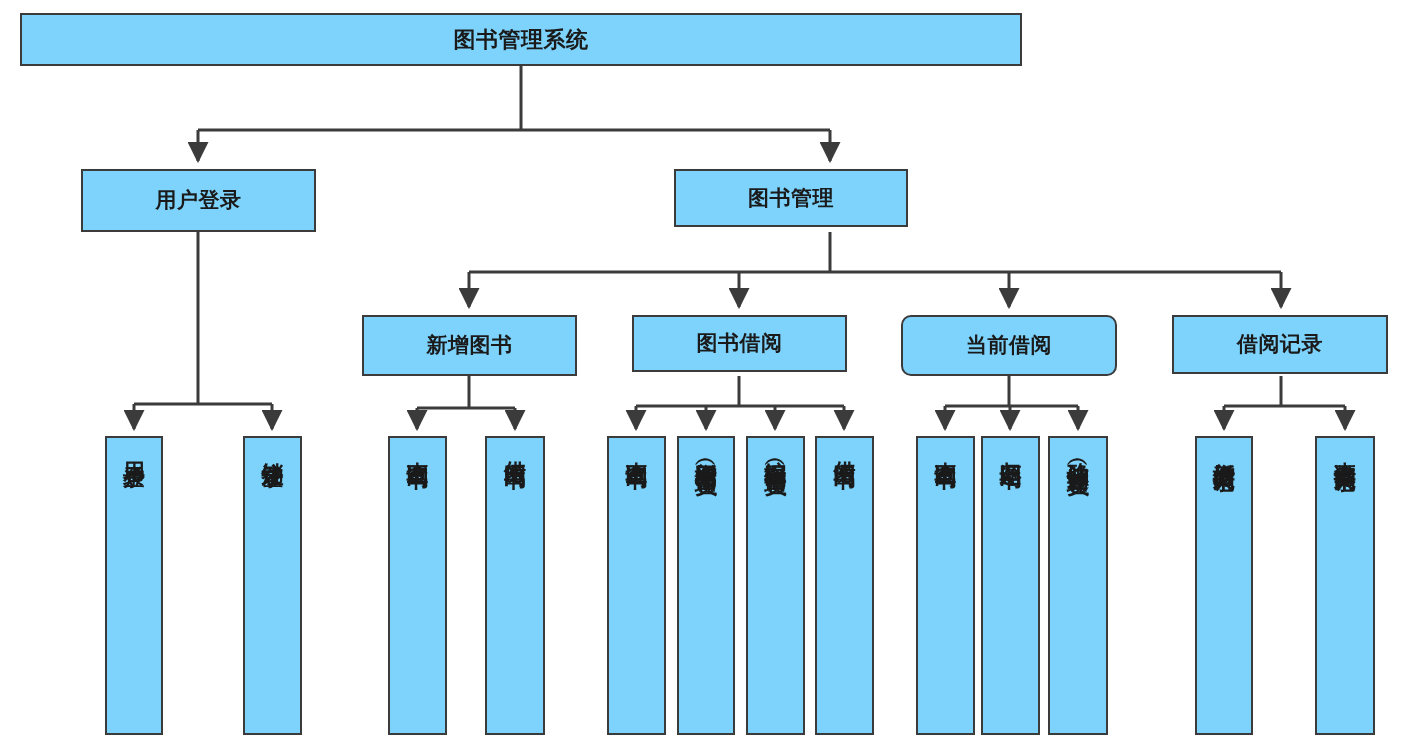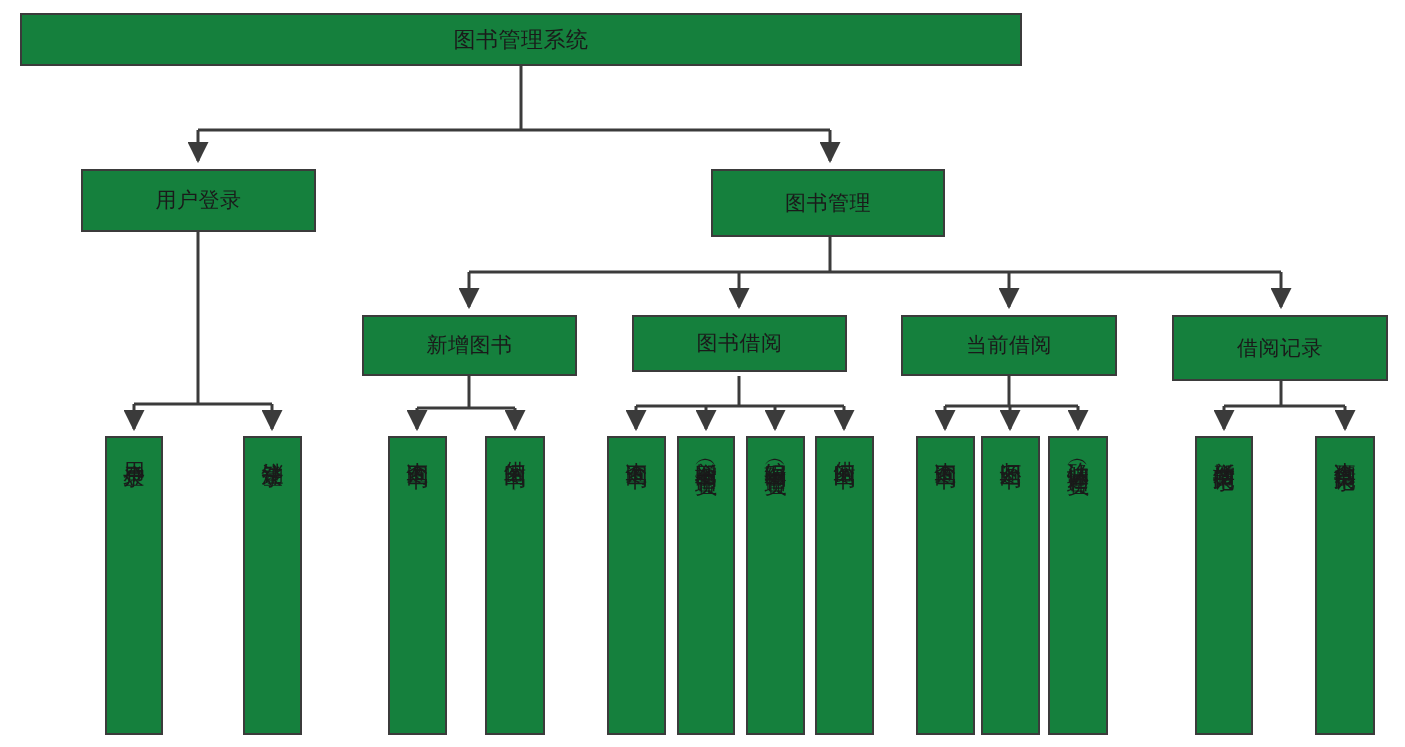--- a/index.html
+++ b/index.html
@@ -22,25 +22,26 @@
     left: 0;
     top: 0;
     width: 1405px;
     height: 747px;
     pointer-events: none;
   }
   .node {
     position: absolute;
     box-sizing: border-box;
     border: 2.5px solid #3b3b3b;
-    background: #15803d;
+    background: #7dd3fc;
     display: flex;
     align-items: center;
     justify-content: center;
     color: #1a1a1a;
+    font-weight: bold;
   }
   .node .label {
     display: block;
     text-align: center;
     line-height: 1.05;
     letter-spacing: 0.5px;
   }
   
   .node.horiz .label {
     writing-mode: horizontal-tb;
@@ -127,34 +128,34 @@
     </g>
   </svg>
 
   <div class="node horiz root" style="left:20px; top:13px; width:1002px; height:53px;">
     <span class="label">图书管理系统</span>
   </div>
 
   <div class="node horiz" style="left:81px; top:169px; width:235px; height:63px;">
     <span class="label">用户登录</span>
   </div>
-  <div class="node horiz" style="left:711px; top:169px; width:234px; height:68px;justify-content:center;">
+  <div class="node horiz" style="left:674px; top:169px; width:234px; height:58px;justify-content:center;">
     <span class="label">图书管理</span>
   </div>
 
   <div class="node horiz" style="left:362px; top:315px; width:215px; height:61px;">
     <span class="label">新增图书</span>
   </div>
   <div class="node horiz" style="left:632px; top:315px; width:215px; height:57px;">
     <span class="label">图书借阅</span>
   </div>
-  <div class="node horiz" style="left:901px; top:315px; width:216px; height:61px;">
+  <div class="node horiz" style="left:901px; top:315px; width:216px; height:61px;border-radius:10px;">
     <span class="label">当前借阅</span>
   </div>
-  <div class="node horiz" style="left:1172px; top:315px; width:216px; height:66px;">
+  <div class="node horiz" style="left:1172px; top:315px; width:216px; height:59px;">
     <span class="label">借阅记录</span>
   </div>
 
   <div class="node vert" style="left:105px; top:436px; width:58px; height:299px;">
     <span class="label">用户登录</span>
   </div>
   <div class="node vert" style="left:243px; top:436px; width:59px; height:299px;">
     <span class="label">注销登录</span>
   </div>
   <div class="node vert" style="left:388px; top:436px; width:59px; height:299px;">

